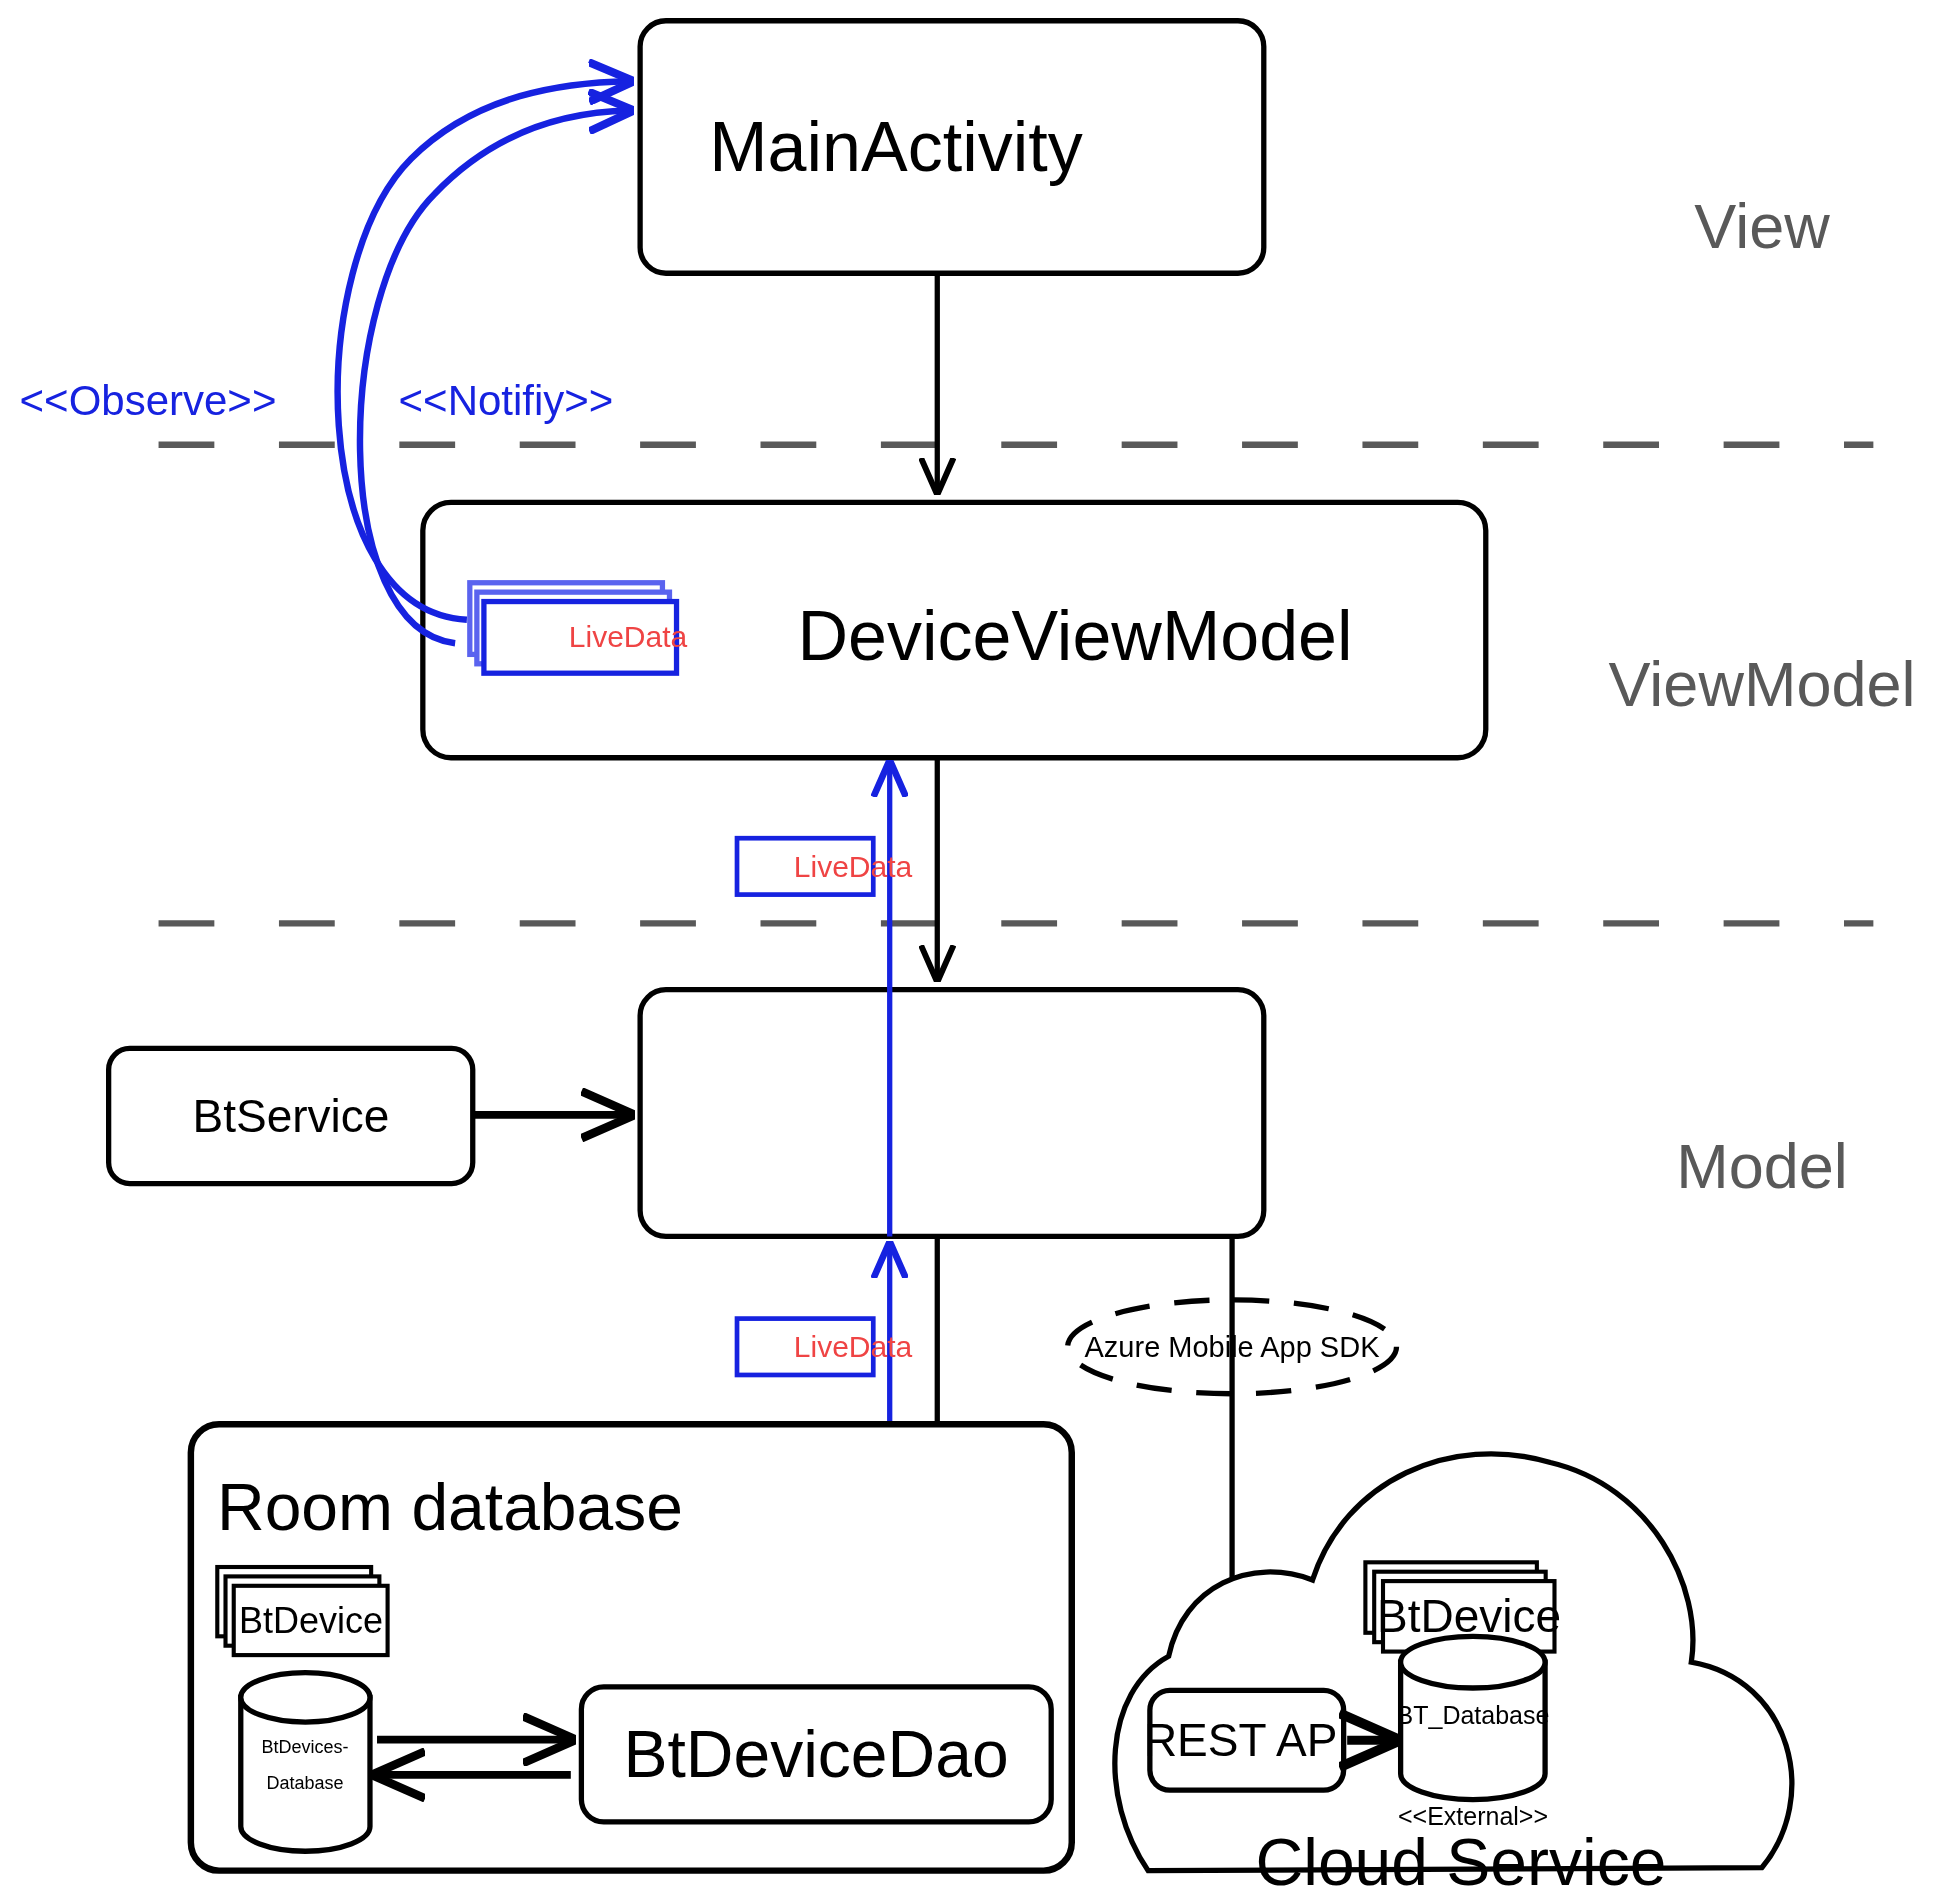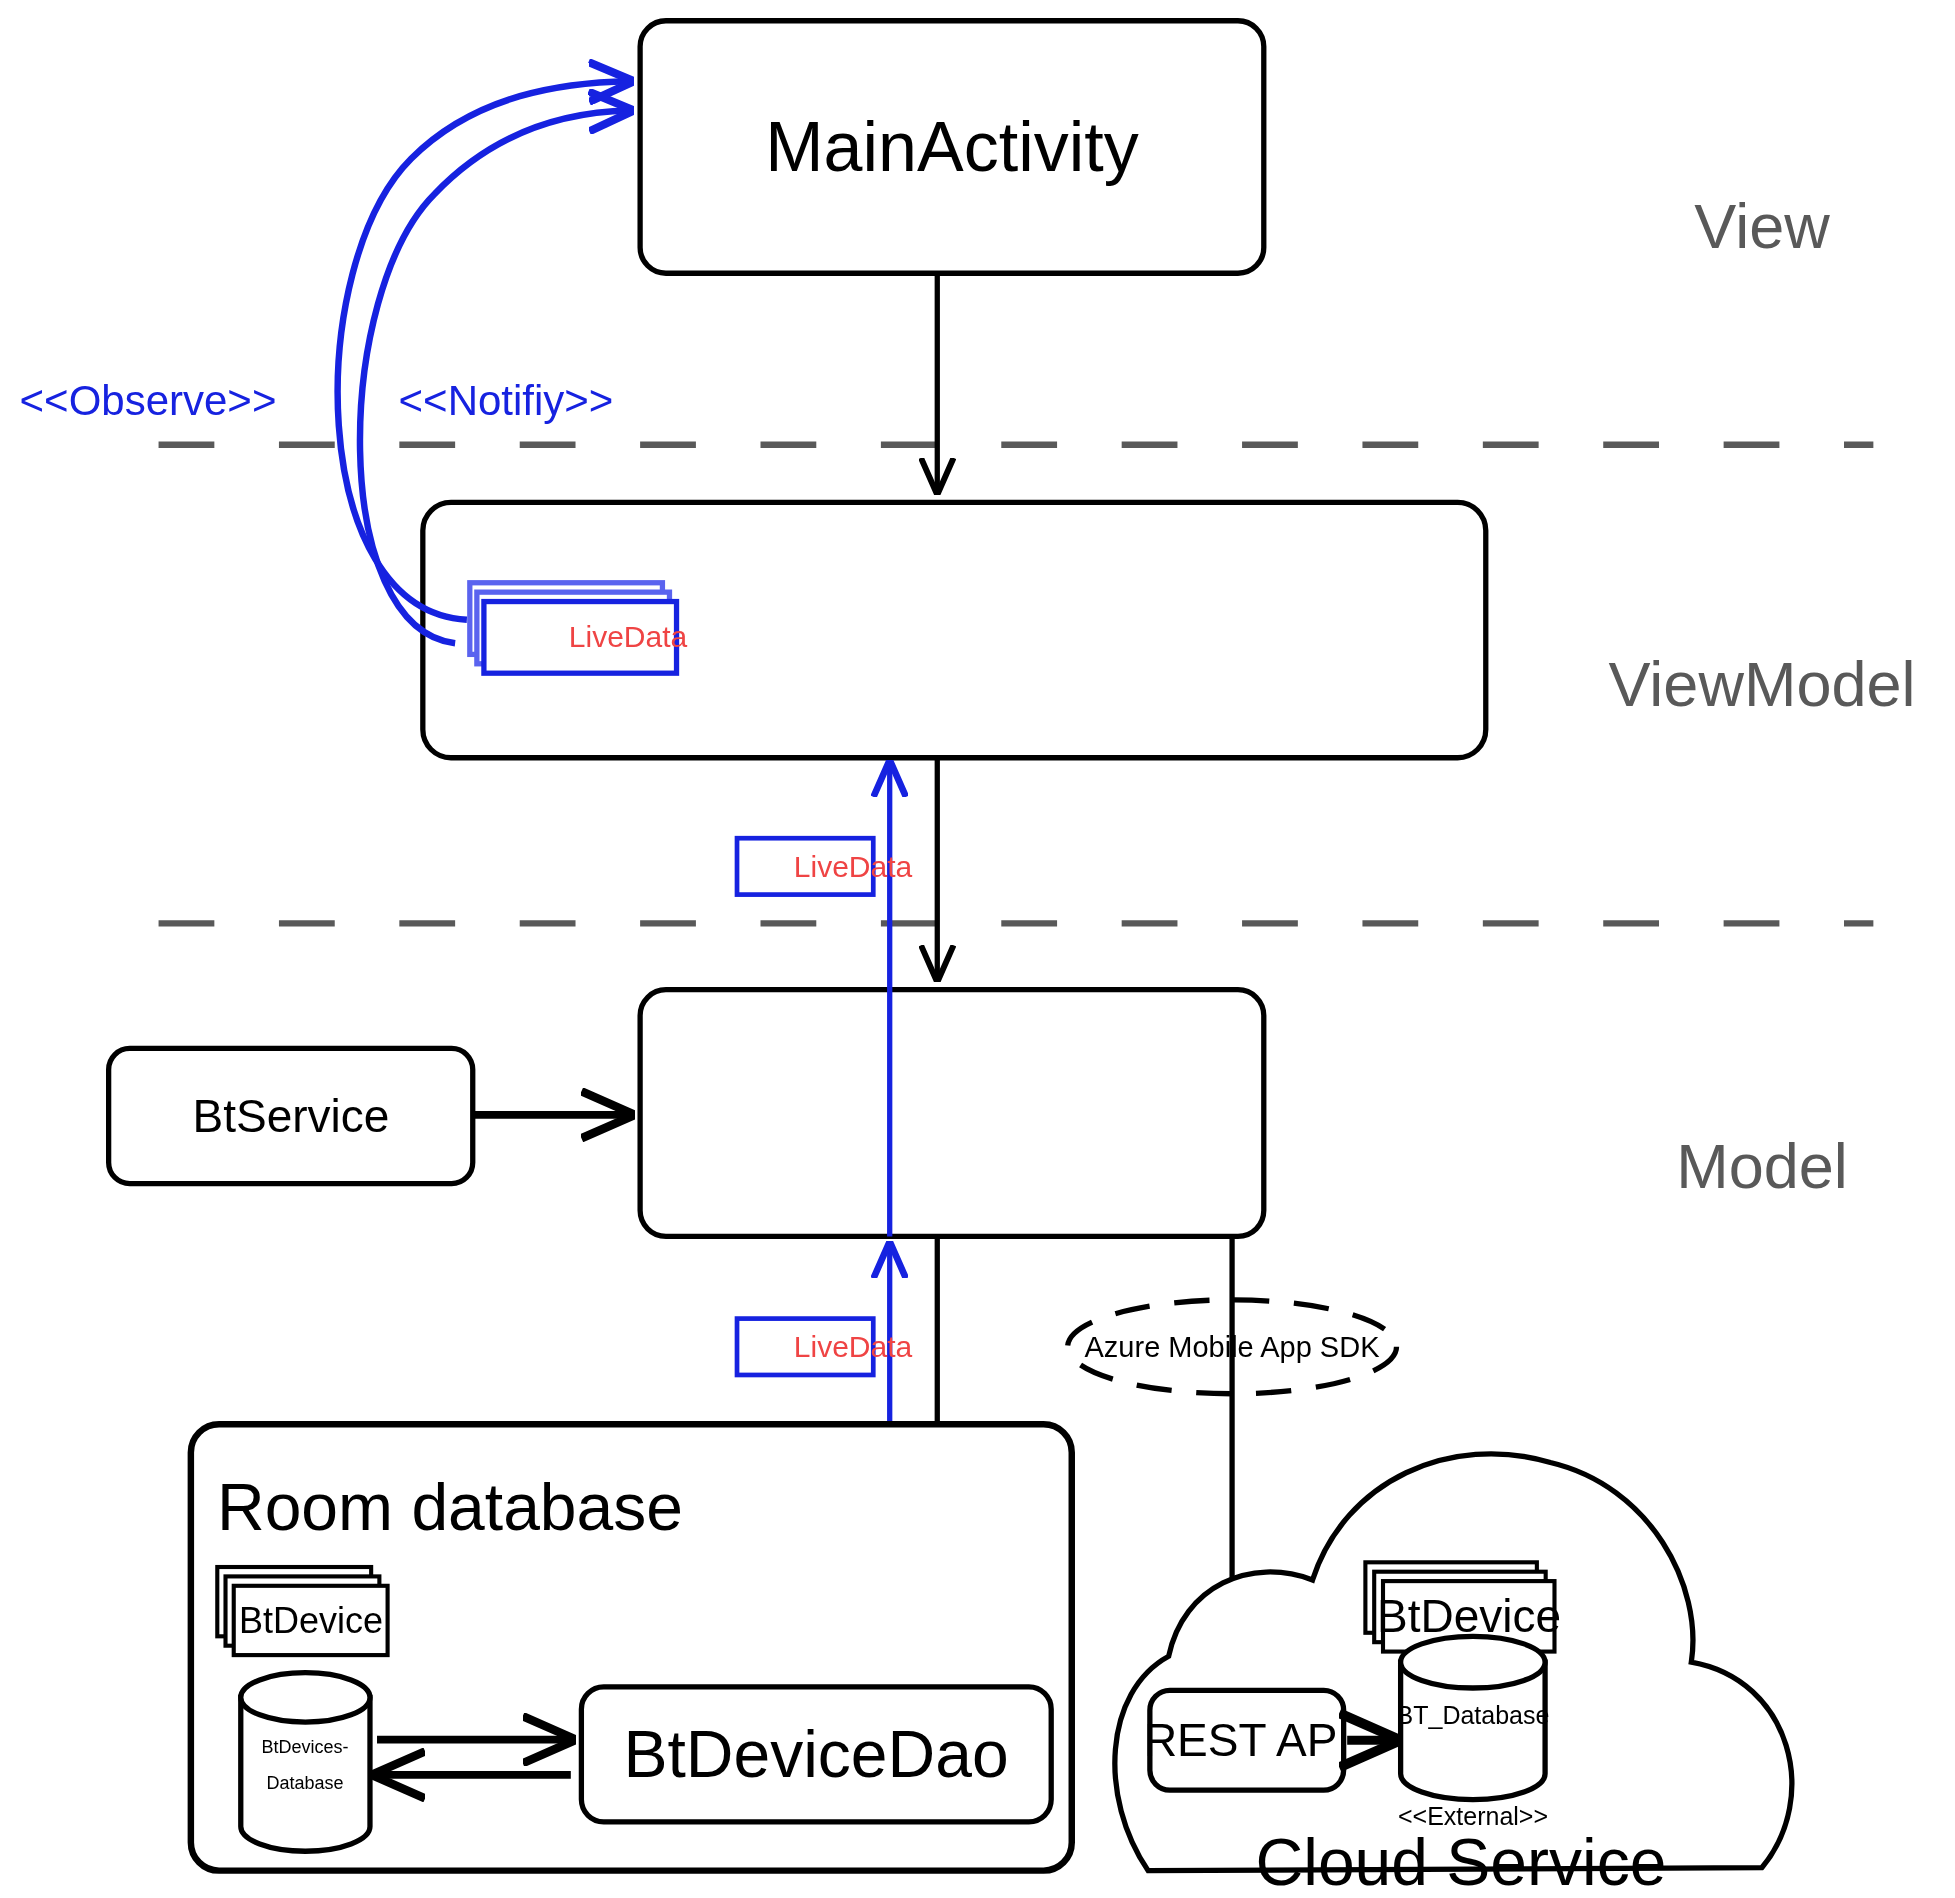--- a/index.html
+++ b/index.html
@@ -137,22 +137,23 @@
 
     <rect x="1958" y="2878" width="330" height="170" rx="34" ry="34" fill="#ffffff" stroke="#000000" stroke-width="9"></rect>
 
     <line x1="2294" y1="2963" x2="2375" y2="2963" stroke="#000000" stroke-width="15" marker-end="url(#arrowBlack)"></line>
   </svg>
 
   <div class="lbl layer-label centered" style="left:1762px; top:226px;">View</div>
   <div class="lbl layer-label centered" style="left:1762px; top:684px;">ViewModel</div>
   <div class="lbl layer-label centered" style="left:1762px; top:1166px;">Model</div>
 
-  <div class="lbl node-title-xl centered" style="left:952px; top:147px;">MainActivity</div>
+  <div class="lbl node-title-xl centered" style="left:896px; top:147px;">MainActivity</div>
 
+  <div class="lbl node-title-xl centered" style="left:1075px; top:636px;">DeviceViewModel</div>
 
   <div class="lbl blue-lbl-sm centered" style="left:580px; top:637px;">LiveData</div>
 
   <div class="lbl stereo-lg centered" style="left:148px; top:401px;">&lt;&lt;Observe&gt;&gt;</div>
   <div class="lbl stereo-lg centered" style="left:506px; top:401px;">&lt;&lt;Notifiy&gt;&gt;</div>
 
   <div class="lbl blue-lbl-sm centered" style="left:805px; top:867px;">LiveData</div>
   <div class="lbl blue-lbl-sm centered" style="left:805px; top:1347px;">LiveData</div>
 
 

